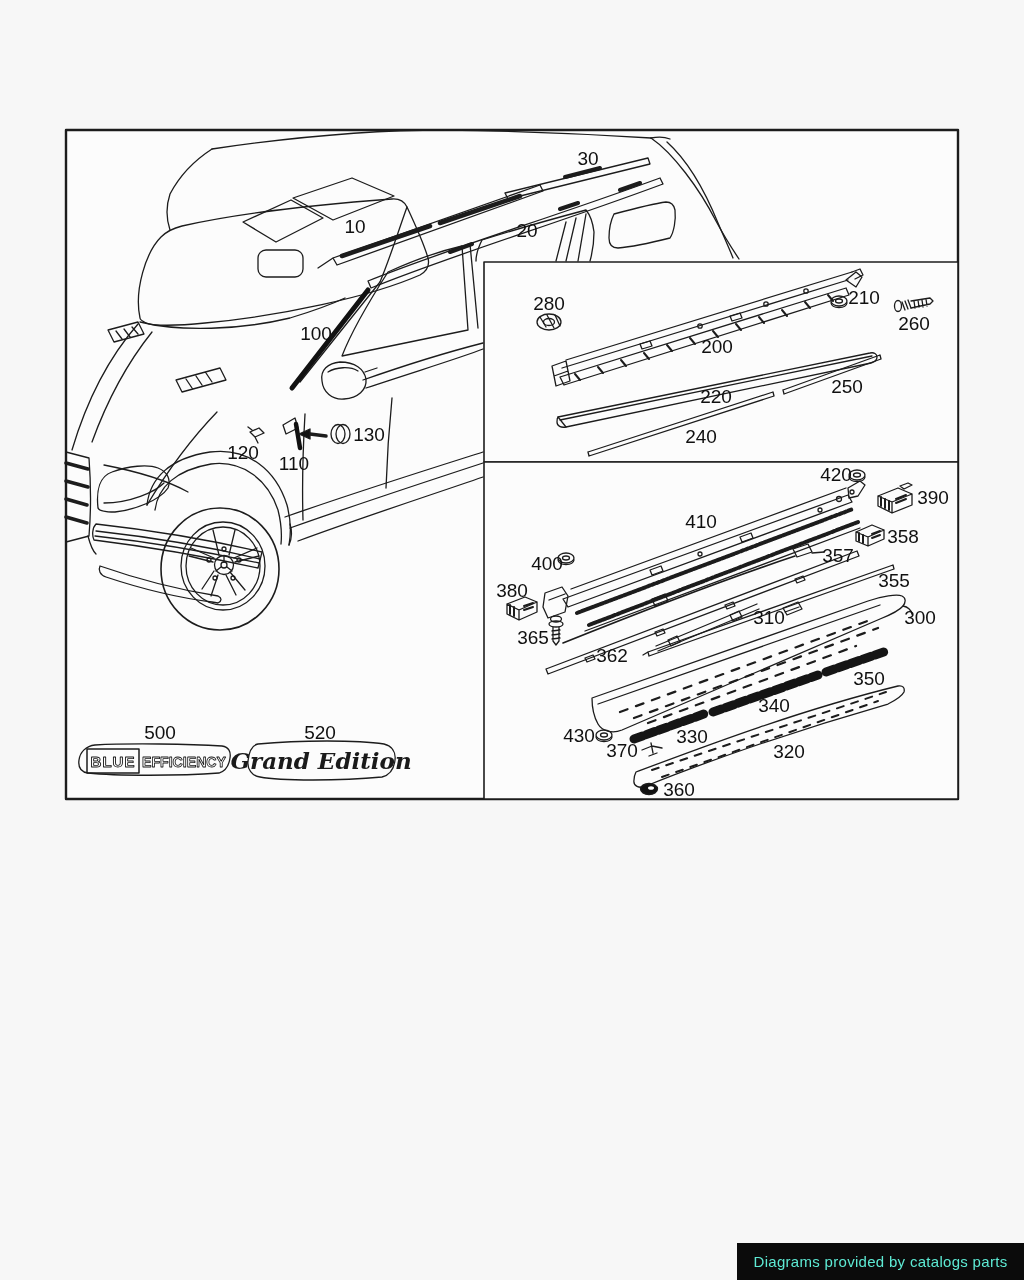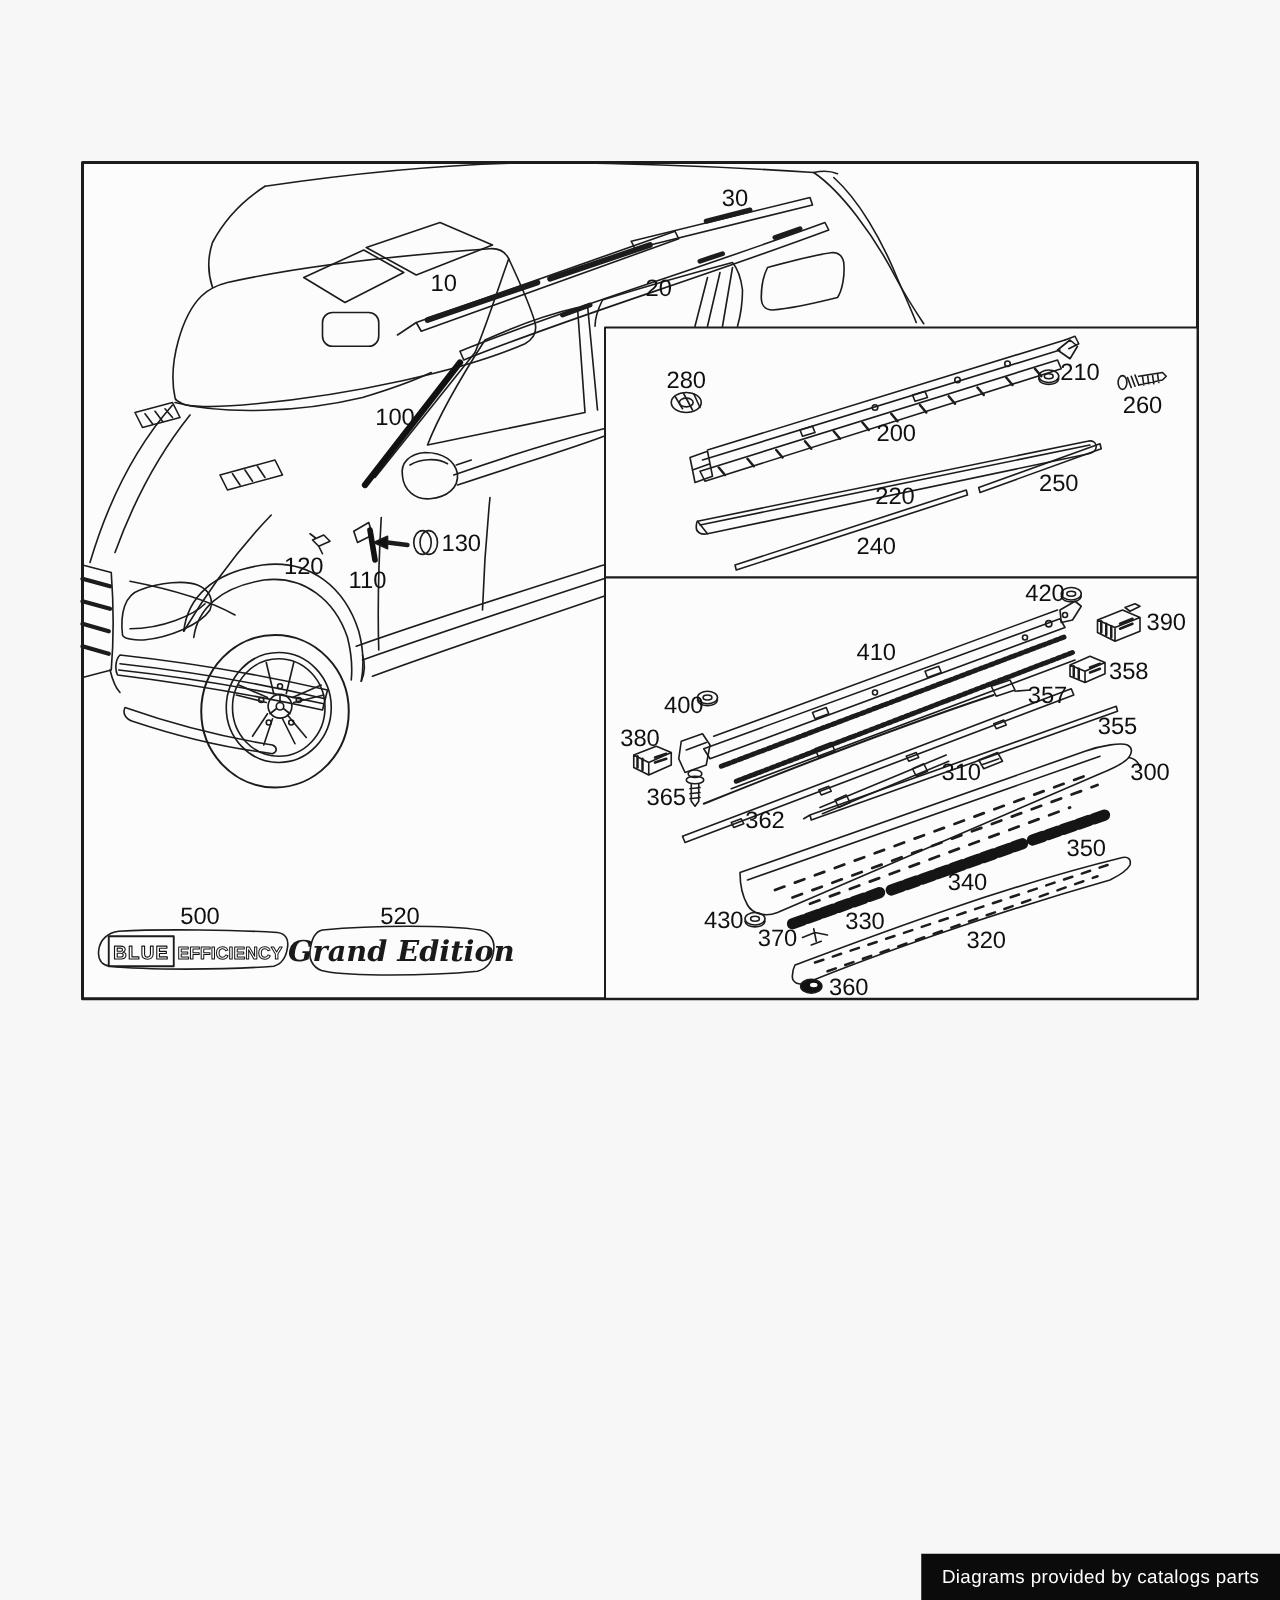--- a/index.html
+++ b/index.html
@@ -10,21 +10,21 @@
     position:relative;overflow:hidden;
   }
   .stage{position:absolute;inset:0;}
   svg{position:absolute;left:0;top:0;}
   .callout{
     font-family:"Liberation Sans", sans-serif;
     font-size:19px;fill:#101010;
   }
   .footer{
     position:absolute;left:737px;top:1243px;width:287px;height:37px;
-    background:#0b0b0b;color:#ffffff;
+    background:#0b0b0b;color:#5eead4;
     display:flex;align-items:center;justify-content:center;
     font-size:15px;letter-spacing:.3px;
     font-family:"Liberation Sans", sans-serif;
   }
 </style>
 </head>
 <body>
 
 <div class="stage">
 

